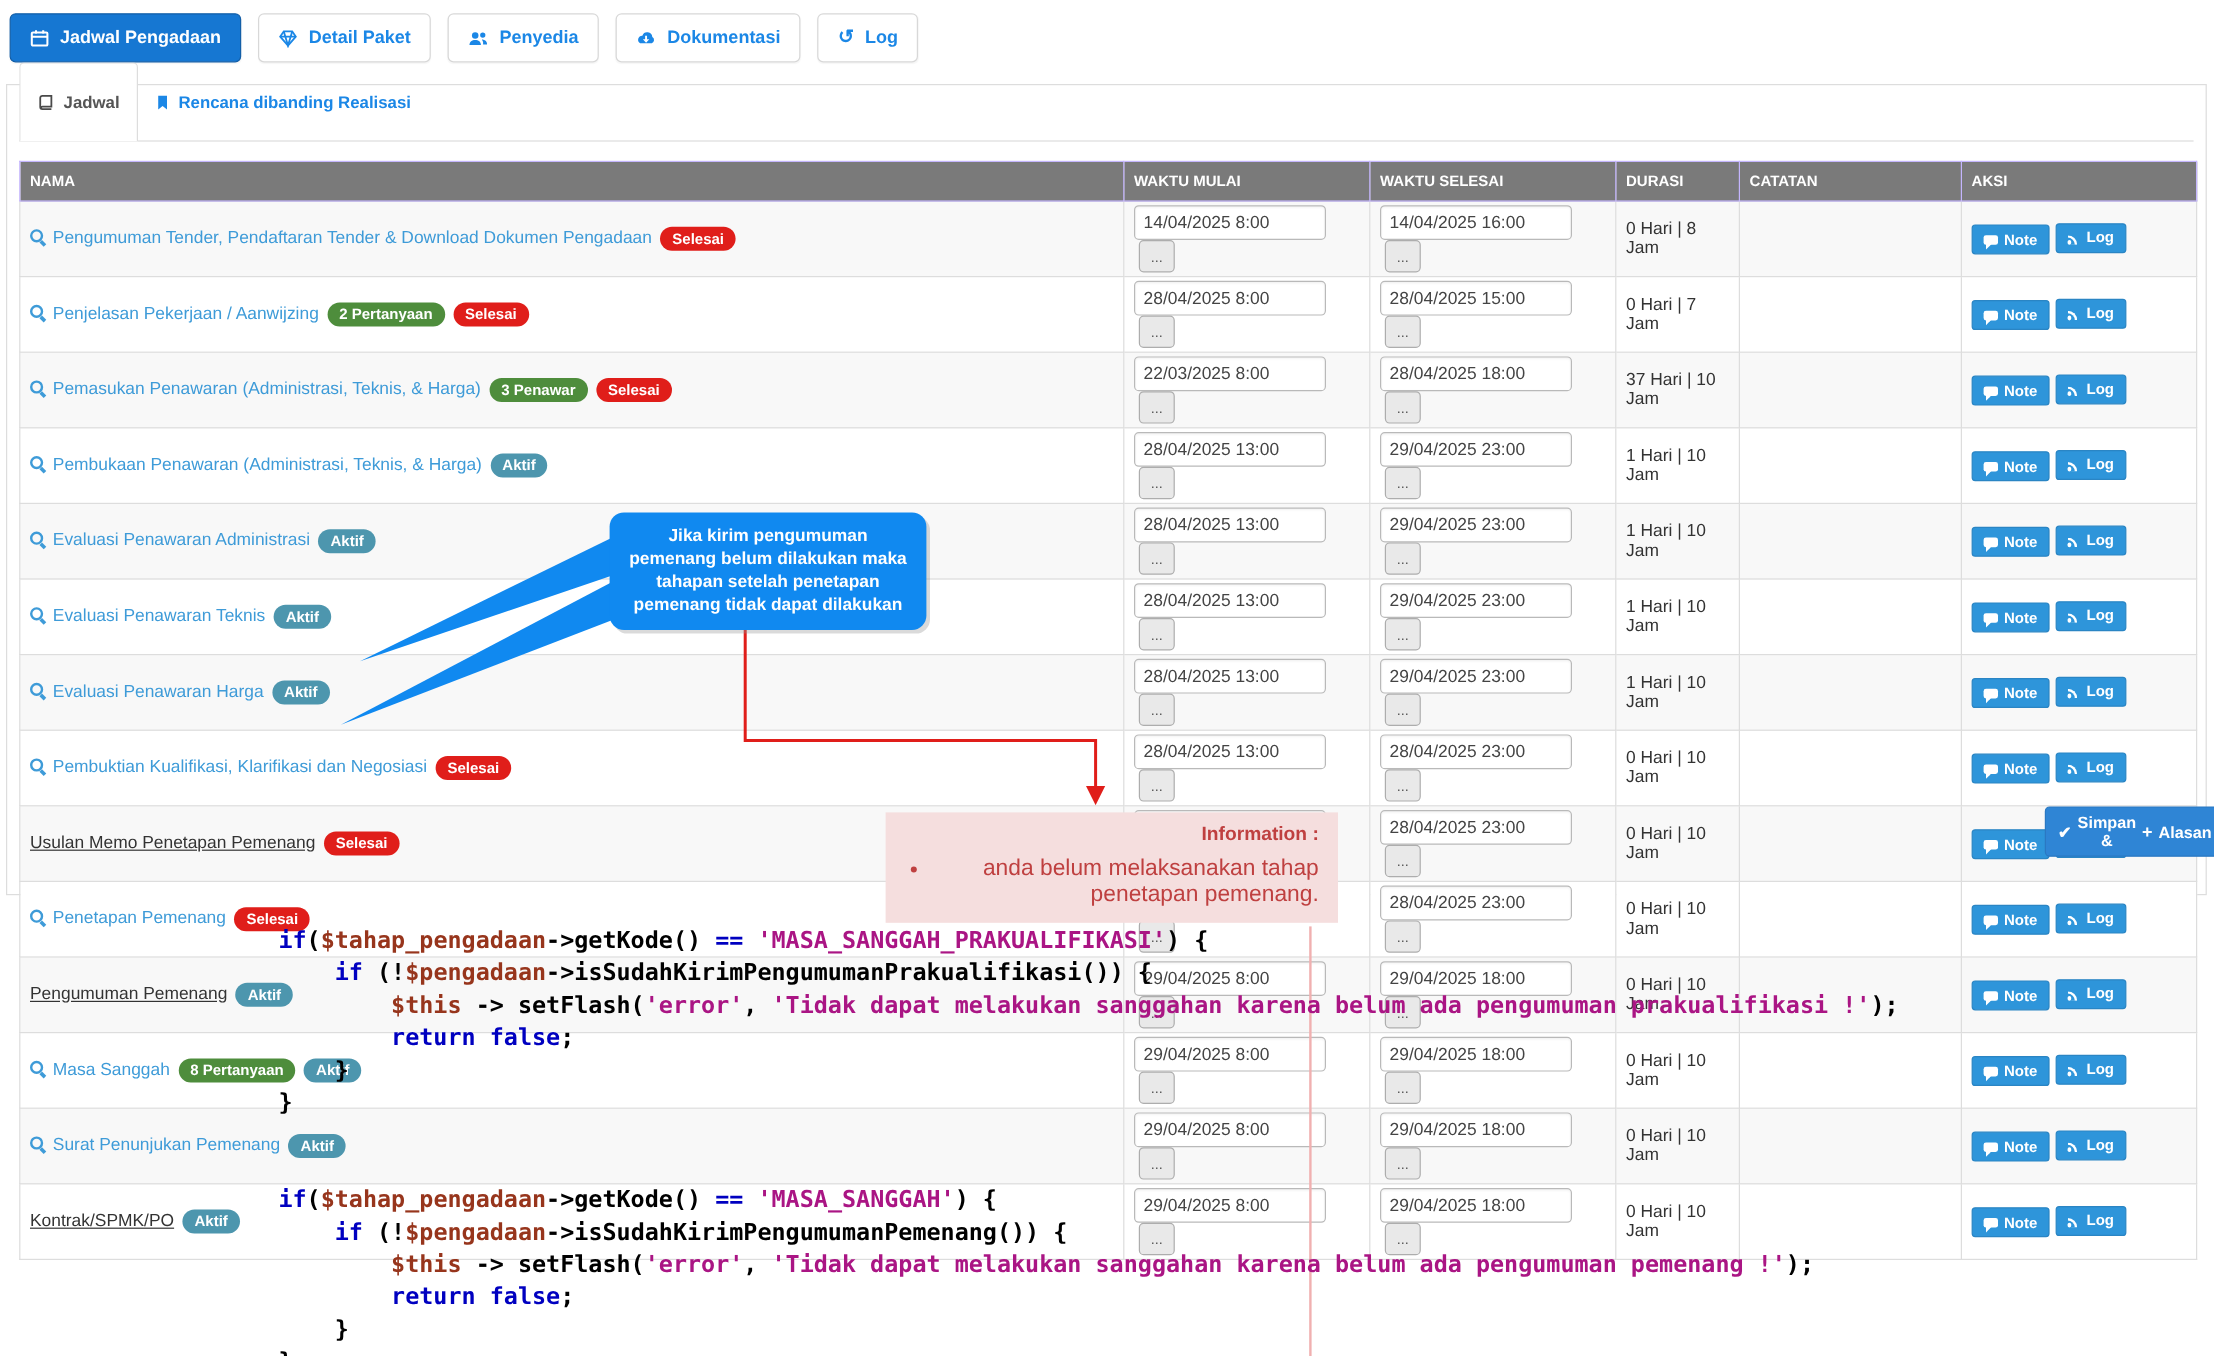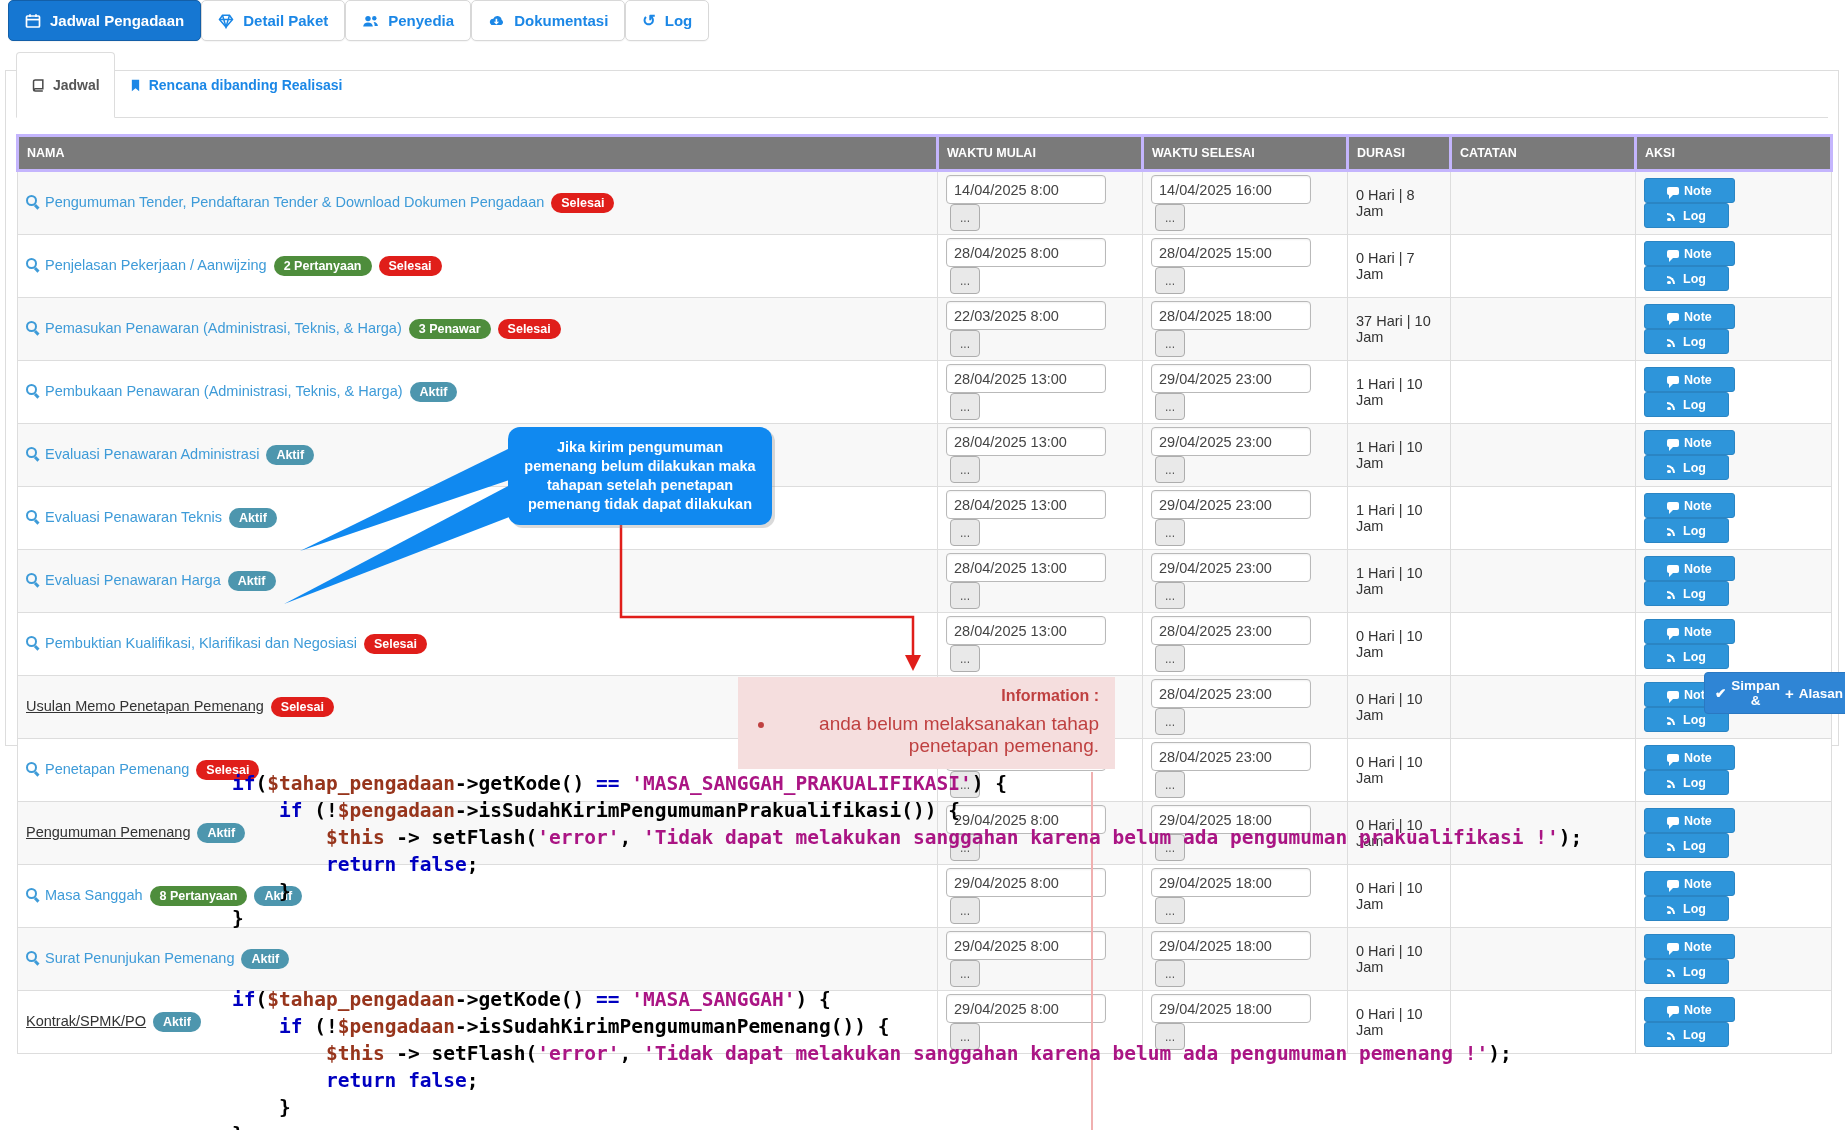--- a/index.html
+++ b/index.html
@@ -1,59 +1,59 @@
 <!DOCTYPE html>
 <html style="--primary-blue: #1677d2; --link-blue: #1b87e6; --table-link: #3e9bd8; --header-gray: #7a7a7a; --badge-done: #e01e1a; --badge-count: #4e8d3c; --badge-active: #4d96ae; --action-blue: #2e95da; --callout-blue: #1089f0; --arrow-red: #e01e1a; --info-bg: #f5dede; --info-text: #bf4040; --code-keyword: #0000c0; --code-variable: #97351c; --code-string: #aa1584; --margin-line: #f0b0b0;"><head>
 <meta charset="utf-8">
 <style>
   html,body{margin:0;padding:0;background:#fff;}
   .page{position:relative;width:1845px;height:1130px;background:#fff;overflow:hidden;
         font-family:"Liberation Sans",sans-serif;color:#333;}
 
   
-  .toolbar{position:absolute;top:0;left:8px;display:flex;}
+  .toolbar{position:absolute;top:11px;left:8px;display:flex;gap:14px;}
   .tb-btn{display:flex;align-items:center;gap:9px;padding:11px 16px;border-radius:5px;
           border:1px solid #d8d8d8;background:#fff;color:var(--link-blue);
           font-weight:bold;font-size:15px;font-family:inherit;cursor:pointer;box-shadow:0 1px 1px rgba(0,0,0,0.04);}
   .tb-btn.active{background:var(--primary-blue);border-color:#135fa8;color:#fff;}
   .tb-btn svg{display:block;}
 
   
   .panel{position:absolute;top:70px;left:5px;width:1834px;height:676px;
          border:1px solid #ddd;background:#fff;box-sizing:border-box;}
   .tabs{display:flex;align-items:flex-end;margin:9px 10px 0 10px;border-bottom:1px solid #ddd;height:37px;}
   .tab{display:flex;align-items:center;gap:7px;padding:24px 14px;font-weight:bold;font-size:14px;cursor:pointer;}
   .tab.active{border:1px solid #ddd;border-bottom:1px solid #fff;border-radius:4px 4px 0 0;
               background:#fff;color:#555;margin-bottom:-1px;}
   .tab.link{color:var(--link-blue);}
 
   
   table.sched{border-collapse:collapse;table-layout:fixed;width:1814px;margin:16px 10px 0 10px;font-size:14.5px;}
   table.sched th{background:var(--header-gray);color:#fff;font-size:12.5px;text-align:left;
-                 padding:9px 8px;border:3px solid #c4b5fd;}
+                 padding:9px 8px;border:1px solid #c4b5fd;}
   table.sched td{border:1px solid #ddd;padding:3px 8px;vertical-align:middle;background:#fff;}
   table.sched tr.odd td{background:#f8f8f8;}
   .c-nama{padding:5px 8px !important;}
   .stage-link{color:var(--table-link);text-decoration:none;}
   .stage-plain{color:#333;text-decoration:underline;}
   .mag{display:inline-block;width:14px;height:13px;position:relative;margin-right:5px;vertical-align:-1px;}
   .mag::before{content:"";position:absolute;left:0;top:0;width:7px;height:7px;border:2px solid var(--table-link);border-radius:50%;}
   .mag::after{content:"";position:absolute;left:9.5px;top:9.5px;width:5px;height:2.5px;background:var(--table-link);
               transform:rotate(45deg);transform-origin:0 0;}
   .badge{display:inline-block;margin-left:7px;padding:2.5px 10px 3.5px;border-radius:11px;
          color:#fff;font-size:12.5px;font-weight:bold;white-space:nowrap;}
   .b-danger{background:var(--badge-done);}
   .b-success{background:var(--badge-count);}
   .b-info{background:var(--badge-active);}
   .date-input{width:144px;height:27px;border:1px solid #b9b9b9;border-radius:4px;padding:0 7px;
               font-size:14.5px;color:#444;font-family:inherit;box-shadow:inset 0 1px 2px rgba(0,0,0,0.06);}
   .dots-btn{width:30px;height:27px;margin-left:4px;border:1px solid #adadad;border-radius:4px;
             background:#e9e9e9;color:#555;font-size:12px;cursor:pointer;vertical-align:top;}
   .c-durasi{color:#333;}
-  .act-btn{display:inline-flex;align-items:center;height:25px;padding:0 22px;margin-right:5px;
+  .act-btn{display:inline-flex;align-items:center;height:25px;padding:0 9px;margin-right:5px;
            background:var(--action-blue);border:1px solid #2a85c4;border-radius:3px;color:#fff;
            font-size:12.5px;font-weight:bold;font-family:inherit;cursor:pointer;}
   .ic-chat{width:12px;height:8px;background:#fff;border-radius:2px;position:relative;display:inline-block;margin-right:5px;}
   .ic-chat::after{content:"";position:absolute;left:2px;bottom:-4px;border:3px solid transparent;
                   border-top-color:#fff;border-left-color:#fff;}
   .ic-rss{width:11px;height:11px;position:relative;display:inline-block;margin-right:5px;}
   .ic-rss::before{content:"";position:absolute;left:0;bottom:0;width:3.5px;height:3.5px;border-radius:50%;background:#fff;}
   .ic-rss::after{content:"";position:absolute;left:0;bottom:0;width:6px;height:6px;border:2.2px solid #fff;
                  border-bottom:none;border-left:none;border-top-right-radius:100%;}
 

